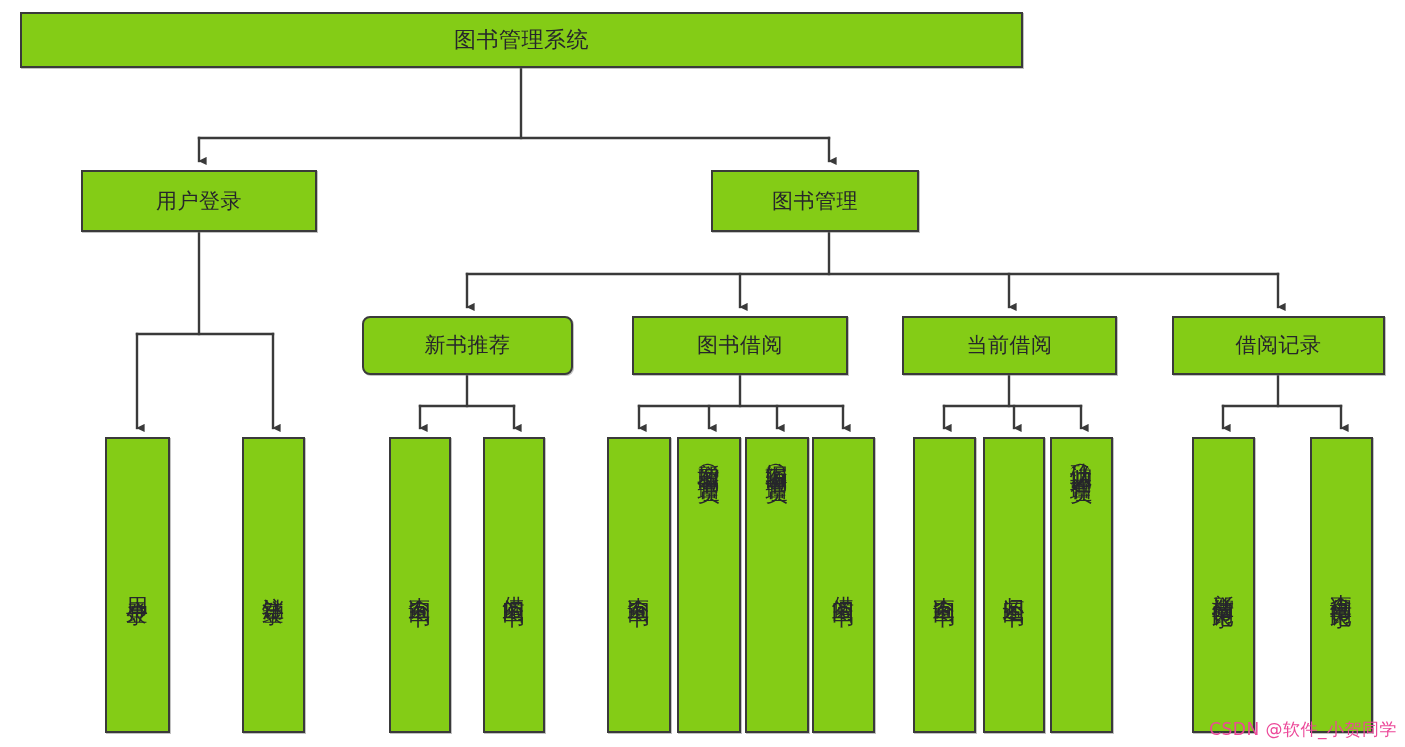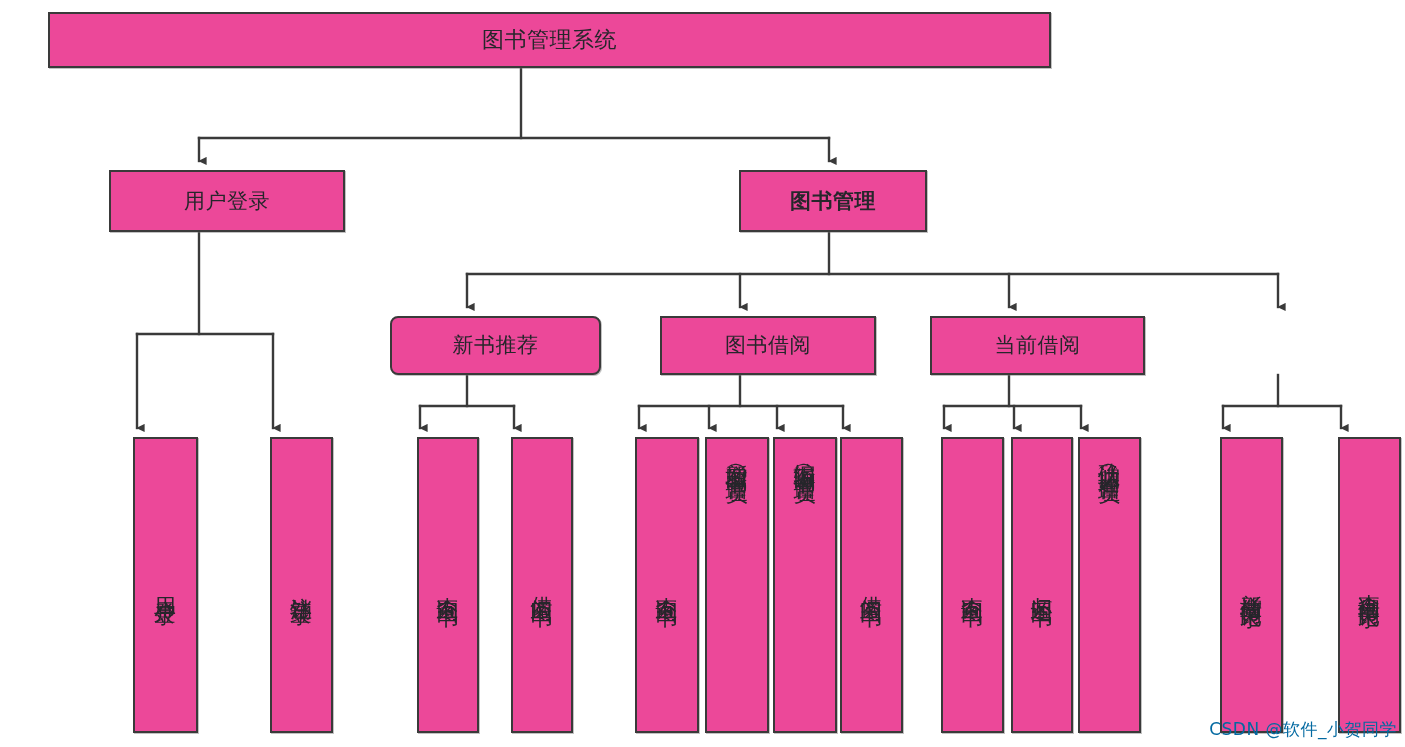--- a/index.html
+++ b/index.html
@@ -22,28 +22,27 @@
     position: absolute;
     left: 0;
     top: 0;
     width: 1405px;
     height: 747px;
     pointer-events: none;
   }
   .node {
     position: absolute;
     box-sizing: border-box;
-    background: #ec4899;
+    background: #84cc16;
     border: 2px solid #3a3a3a;
     display: flex;
     align-items: center;
     justify-content: center;
     color: #26262b;
     box-shadow: 1px 1px 0 rgba(120,120,120,0.45);
-    margin-left: 28px;
   }
   .node-label {
     display: block;
     text-align: center;
     line-height: 1.18;
     letter-spacing: 0.5px;
     white-space: nowrap;
   }
   
   .node.horiz .node-label {
@@ -72,21 +71,21 @@
   }
   .node.vert.center {
     align-items: center;
     padding-top: 0;
   }
   #watermark {
     position: absolute;
     right: 8px;
     bottom: 6px;
     font-size: 17px;
-    color: #0369a1;
+    color: #ec4899;
     letter-spacing: 0.5px;
     white-space: nowrap;
     user-select: none;
   }
 </style>
 </head>
 <body>
 
 <div id="diagram-root">
 
@@ -133,33 +132,36 @@
       </g>
   </svg>
 
   <div class="node horiz" id="node-root" style="left: 20px; top: 12px; width: 1003px; height: 56px;">
     <span class="node-label">图书管理系统</span>
   </div>
 
   <div class="node horiz" id="node-l2-0" style="left: 81px; top: 170px; width: 236px; height: 62px;">
     <span class="node-label">用户登录</span>
   </div>
-  <div class="node horiz" id="node-l2-1" style="left: 711px; top: 170px; width: 188px; height: 62px; font-weight: bold;">
+  <div class="node horiz" id="node-l2-1" style="left: 711px; top: 170px; width: 208px; height: 62px;">
     <span class="node-label">图书管理</span>
   </div>
 
   <div class="node horiz" id="node-l3-0" style="left: 362px; top: 316px; width: 211px; height: 59px; border-radius: 8px;">
     <span class="node-label">新书推荐</span>
   </div>
   <div class="node horiz" id="node-l3-2" style="left: 902px; top: 316px; width: 215px; height: 59px;">
     <span class="node-label">当前借阅</span>
   </div>
   <div class="node horiz" id="node-l3-1" style="left: 632px; top: 316px; width: 216px; height: 59px;">
     <span class="node-label">图书借阅</span>
   </div>
+  <div class="node horiz" id="node-l3-3" style="left: 1172px; top: 316px; width: 213px; height: 59px;">
+    <span class="node-label">借阅记录</span>
+  </div>
 
   <div class="node vert center" id="node-leaf-0" style="left: 105px; top: 437px; width: 65px; height: 296px;">
     <span class="node-label">用户登录</span>
   </div>
   <div class="node vert center" id="node-leaf-1" style="left: 242px; top: 437px; width: 63px; height: 296px;">
     <span class="node-label">注销登录</span>
   </div>
   <div class="node vert center" id="node-leaf-2" style="left: 389px; top: 437px; width: 62px; height: 296px;">
     <span class="node-label">查询图书</span>
   </div>

